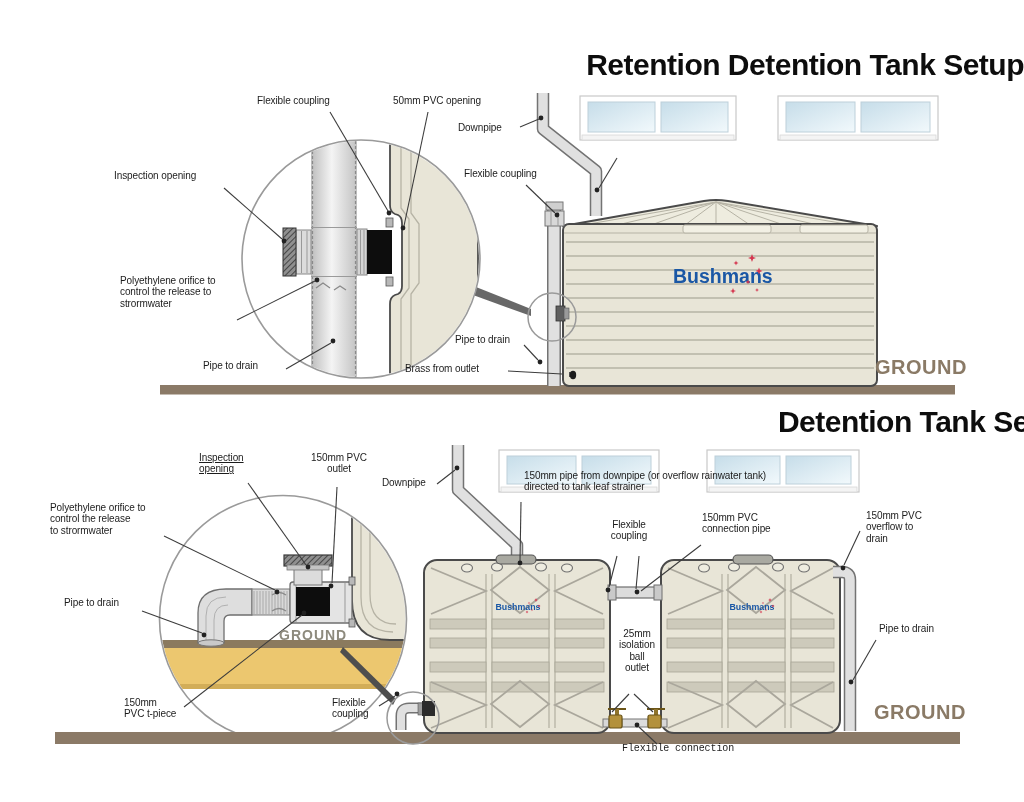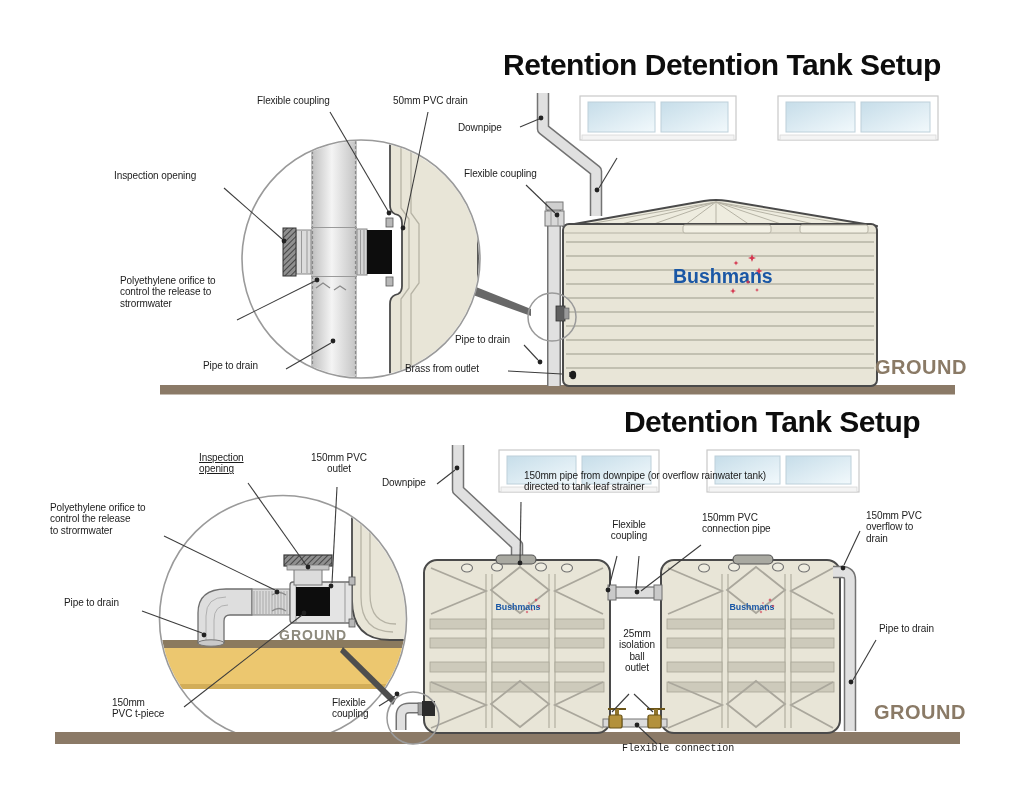--- a/index.html
+++ b/index.html
@@ -3,21 +3,21 @@
 <meta charset="utf-8">
 <style>
   html,body{margin:0;padding:0;background:#fff;}
   .stage{position:relative;width:1024px;height:802px;background:#fff;overflow:hidden;
          font-family:"Liberation Sans",sans-serif;color:#1c1c1c;}
   .stage svg{position:absolute;left:0;top:0;z-index:1;}
   .lbl{position:absolute;z-index:2;font-size:10px;line-height:1.13;white-space:pre-line;
        color:var(--label,#1c1c1c);letter-spacing:-0.1px;}
   .center{text-align:center;}
   .title{position:absolute;z-index:2;font-size:30px;font-weight:800;letter-spacing:-0.5px;
-         color:#0d0d0d;text-align:center;white-space:nowrap;}
+         color:#0d0d0d;text-align:right;white-space:nowrap;}
   .ground-big{font-size:20px;font-weight:800;color:var(--ground-text,#8a7a66);letter-spacing:0.5px;}
   .ground-small{font-size:14px;font-weight:800;color:#8d8a7d;letter-spacing:1px;}
   .pipe-out{fill:none;stroke:#737373;stroke-linejoin:round;stroke-linecap:butt;}
   .pipe-in{fill:none;stroke:#e0e0e0;stroke-linejoin:round;stroke-linecap:butt;}
   .leader{stroke:#3c3c3c;stroke-width:1.1;fill:none;}
   .dot{fill:#222;}
   .ptn{stroke:#aaa79c;stroke-width:1.8;fill:none;}
 </style>
 </head>
 <body>
@@ -386,21 +386,21 @@
       <path class="leader" d="M184,707 L302,615"></path>
           <circle class="dot" cx="304" cy="613" r="2.4"></circle>
       <path class="leader" d="M379,706 L395,696"></path>
           <circle class="dot" cx="397" cy="694" r="2.4"></circle>
     </g>
   </g>
 </svg>
 
 <div class="title" style="left:420px;top:48px;width:604px;">Retention Detention Tank Setup</div>
 <div class="lbl" style="left:257px;top:95px;">Flexible coupling</div>
-<div class="lbl" style="left:393px;top:95px;">50mm PVC drain</div>
+<div class="lbl" style="left:393px;top:95px;">50mm PVC opening</div>
 <div class="lbl" style="left:458px;top:122px;">Downpipe</div>
 <div class="lbl" style="left:464px;top:168px;">Flexible coupling</div>
 <div class="lbl" style="left:114px;top:170px;">Inspection opening</div>
 <div class="lbl" style="left:120px;top:275px;">Polyethylene orifice to
 control the release to
 strormwater</div>
 <div class="lbl" style="left:203px;top:360px;">Pipe to drain</div>
 <div class="lbl" style="left:455px;top:334px;">Pipe to drain</div>
 <div class="lbl" style="left:405px;top:363px;">Brass from outlet</div>
 <div class="lbl ground-big" style="left:875px;top:356px;">GROUND</div>
@@ -418,21 +418,21 @@
 <div class="lbl" style="left:702px;top:512px;">150mm PVC
 connection pipe</div>
 <div class="lbl" style="left:866px;top:510px;">150mm PVC
 overflow to
 drain</div>
 <div class="lbl" style="left:50px;top:502px;">Polyethylene orifice to
 control the release
 to strormwater</div>
 <div class="lbl" style="left:64px;top:597px;">Pipe to drain</div>
 <div class="lbl ground-small" style="left:279px;top:628px;">GROUND</div>
-<div class="lbl" style="left:112px;top:697px;">150mm
+<div class="lbl" style="left:124px;top:697px;">150mm
 PVC t-piece</div>
 <div class="lbl" style="left:332px;top:697px;">Flexible
 coupling</div>
 <div class="lbl center" style="left:607px;top:628px;width:60px;">25mm
 isolation
 ball
 outlet</div>
 <div class="lbl" style="left:879px;top:623px;">Pipe to drain</div>
 <div class="lbl ground-big" style="left:874px;top:701px;">GROUND</div>
 <div class="lbl" style="left:622px;top:743px;font-family:Liberation Mono, monospace;">Flexible connection</div>

